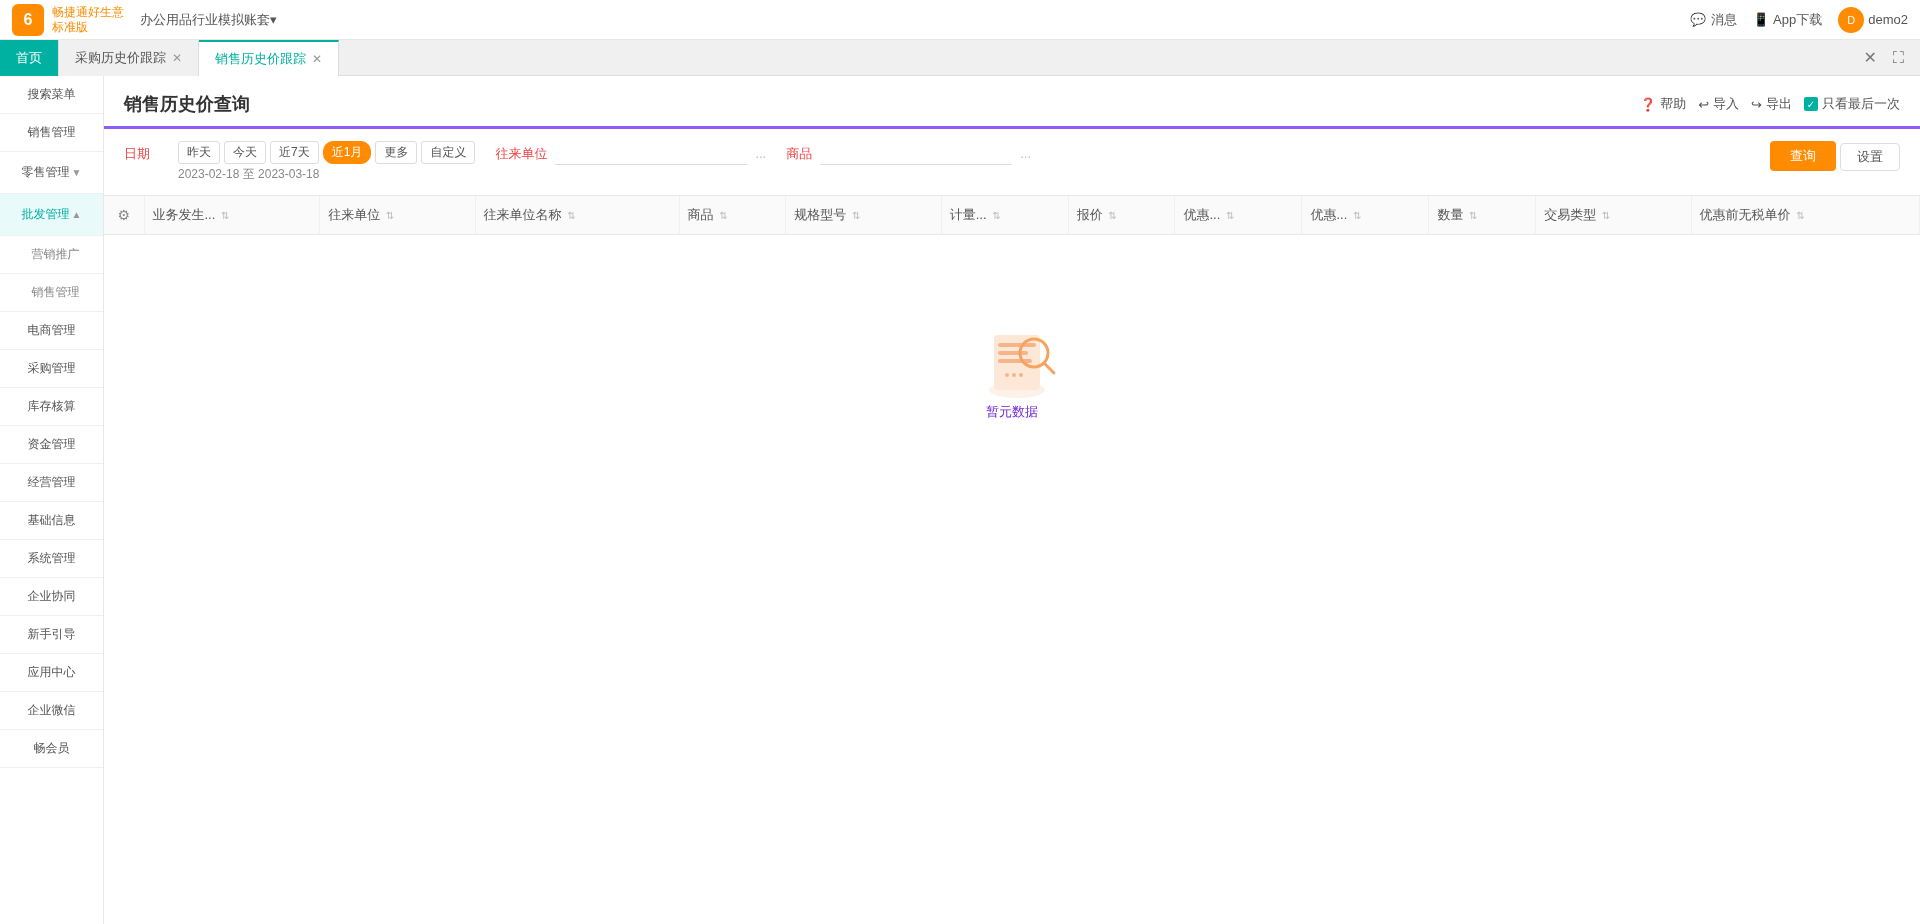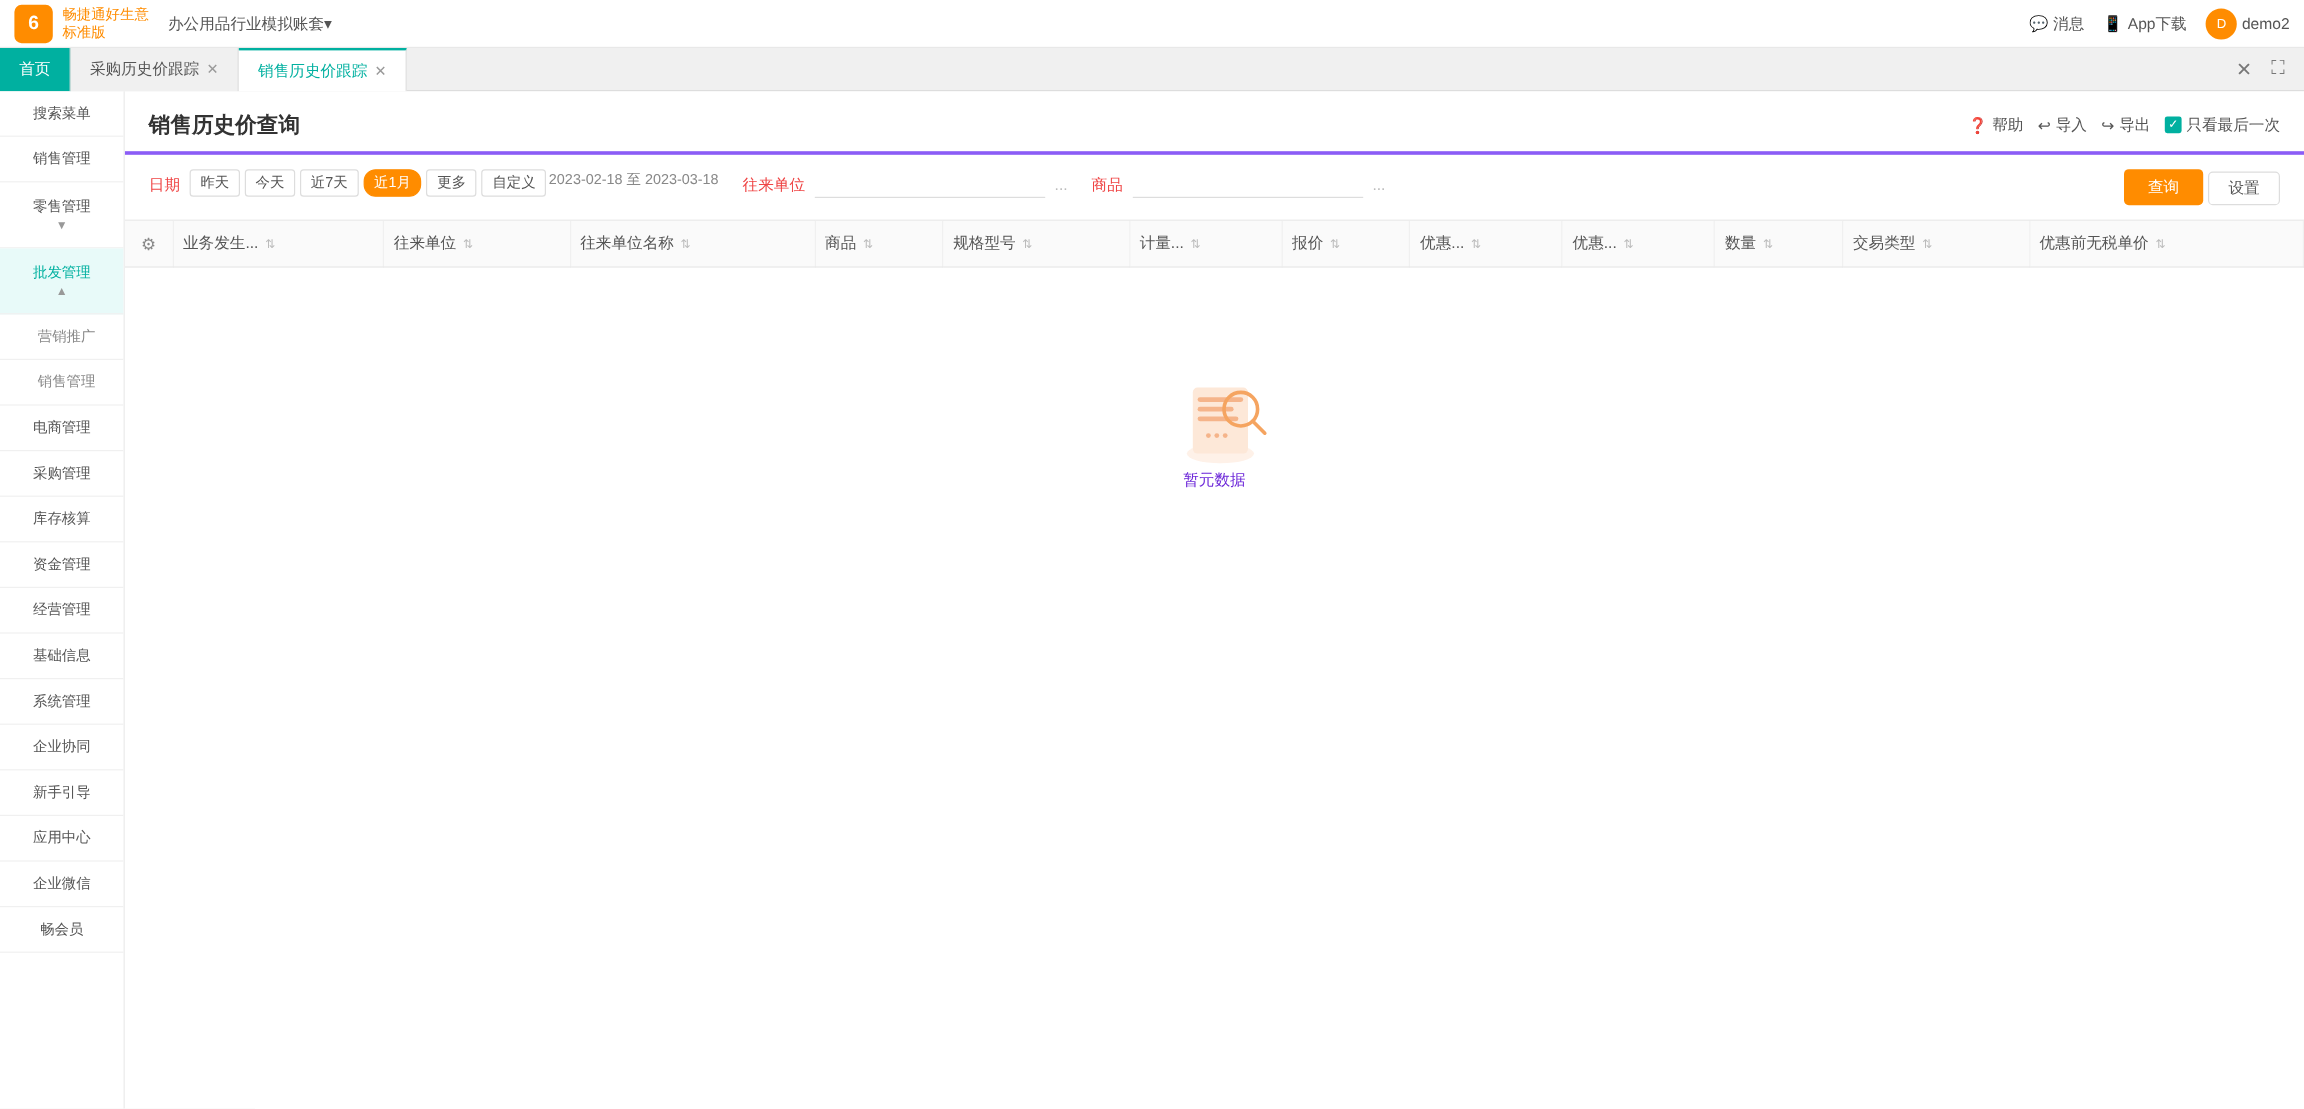--- a/index.html
+++ b/index.html
@@ -24,39 +24,39 @@
     .tabbar-actions { margin-left: auto; display: flex; align-items: center; gap: 8px; padding-right: 12px; }
     .tabbar-action-btn { color: #777; font-size: 16px; cursor: pointer; padding: 2px 4px; }
 
     
     .main-layout { display: flex; flex: 1; overflow: hidden; }
 
     
     .sidebar { width: 104px; background: #fff; border-right: 1px solid #e8e8e8; display: flex; flex-direction: column; overflow-y: auto; }
     .sidebar-item { padding: 10px 4px; text-align: center; font-size: 12px; color: #555; cursor: pointer; border-bottom: 1px solid #f0f0f0; display: flex; flex-direction: column; align-items: center; gap: 2px; }
     .sidebar-item.active { color: #00b0a0; background: #e8faf9; }
-    .sidebar-item.has-sub { display: flex; flex-direction: column; align-items: center; justify-content: center; gap: 2px; padding: 12px 4px; font-family: Liberation Serif, serif; }
+    .sidebar-item.has-sub { display: flex; flex-direction: row; align-items: center; justify-content: center; gap: 2px; padding: 12px 4px; font-family: Liberation Serif, serif; }
     .sidebar-item .arrow { font-size: 10px; color: #999; }
 
     
     .content { flex: 1; display: flex; flex-direction: column; overflow: hidden; background: #fff; }
 
     
     .page-header { padding: 16px 20px 10px; display: flex; align-items: center; justify-content: space-between; border-bottom: 3px solid #8b5cf6; }
     .page-title { font-size: 18px; font-weight: bold; color: #333; }
     .page-actions { display: flex; align-items: center; gap: 12px; font-size: 13px; color: #555; }
     .page-action { display: flex; align-items: center; gap: 4px; cursor: pointer; color: #555; }
     .only-last-checkbox { display: flex; align-items: center; gap: 4px; }
     .checkbox-teal { width: 14px; height: 14px; background: #00b0a0; border-radius: 2px; display: flex; align-items: center; justify-content: center; color: #fff; font-size: 10px; }
 
     
     .filter-bar { padding: 12px 20px; border-bottom: 1px solid #e8e8e8; display: flex; align-items: flex-start; gap: 20px; flex-wrap: wrap; }
     .filter-group { display: flex; align-items: flex-start; gap: 8px; }
     .filter-label { font-size: 13px; color: #ef4444; white-space: nowrap; padding-top: 4px; }
-    .filter-dates { display: flex; flex-direction: row; gap: 2px; }
+    .filter-dates { display: flex; flex-direction: column; gap: 2px; margin-left: 20px; }
     .date-buttons { display: flex; align-items: center; gap: 4px; }
     .date-btn { padding: 2px 8px; font-size: 12px; border: 1px solid #ddd; border-radius: 3px; cursor: pointer; background: #fff; color: #555; }
     .date-btn.active { background: #ff8c00; color: #fff; border-color: #ff8c00; border-radius: 10px; }
     .date-range-text { font-size: 12px; color: #888; }
     .filter-input-group { display: flex; align-items: center; gap: 8px; }
     .filter-input { border: none; border-bottom: 1px solid #ddd; outline: none; padding: 4px 8px; min-width: 160px; font-size: 13px; color: #333; }
     .filter-dots { color: #bbb; cursor: pointer; }
     .query-btn { padding: 6px 20px; background: #ff8c00; color: #fff; border: none; border-radius: 4px; cursor: pointer; font-size: 13px; }
     .settings-btn { padding: 4px 16px; background: #fff; border: 1px solid #ddd; border-radius: 4px; cursor: pointer; font-size: 13px; color: #555; }
     .filter-right-group { display: flex; flex-direction: row; align-items: flex-end; gap: 4px; margin-left: auto; }

